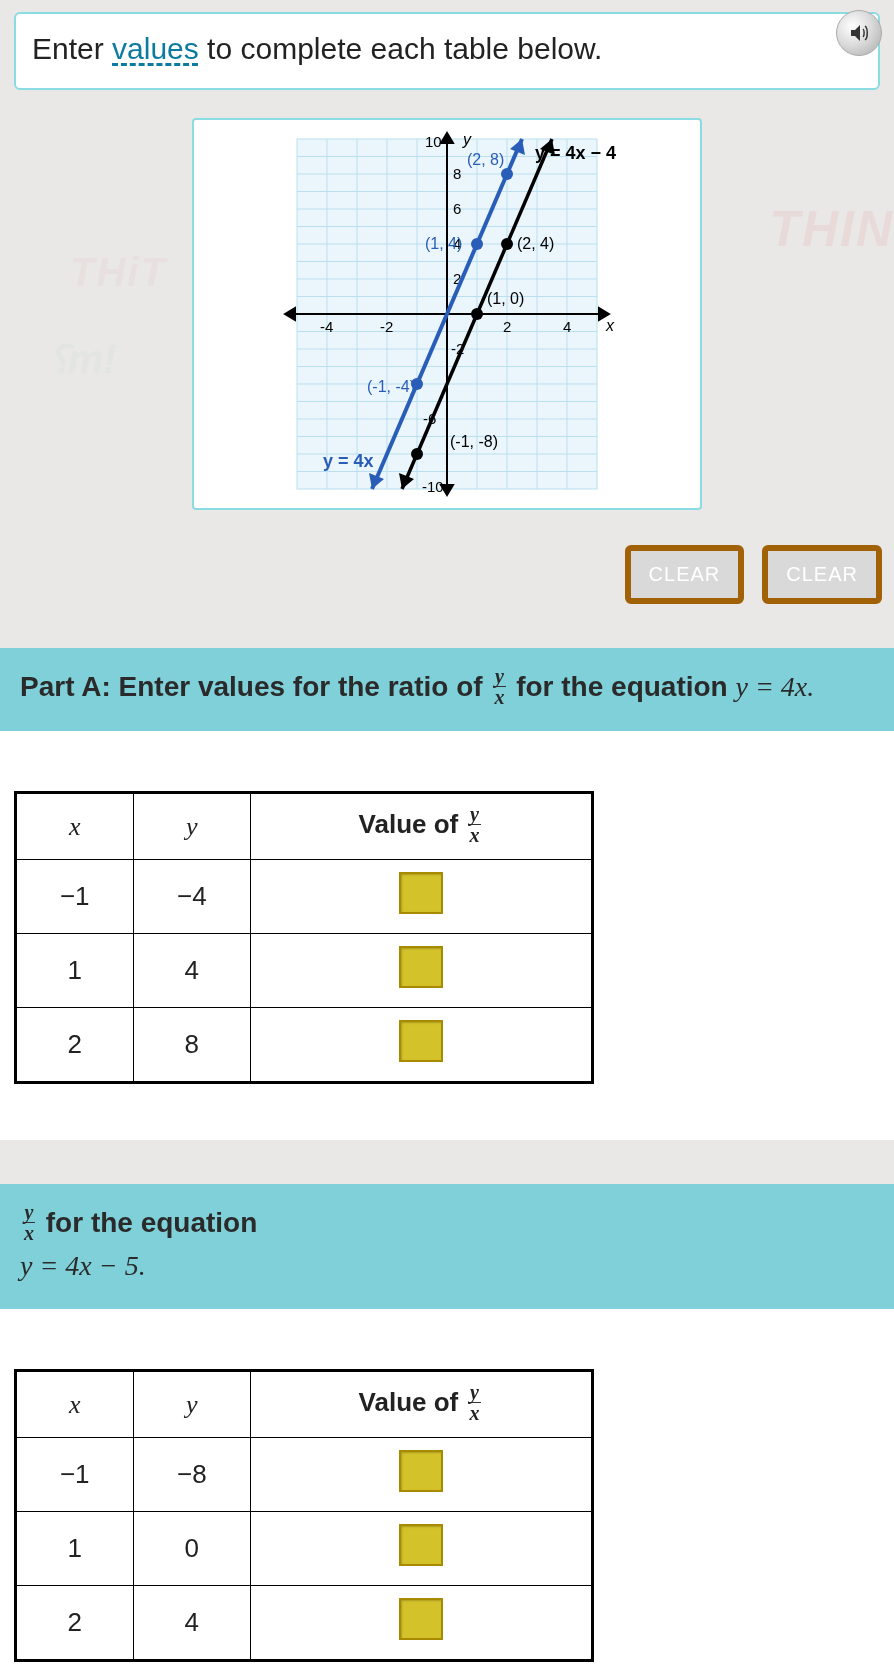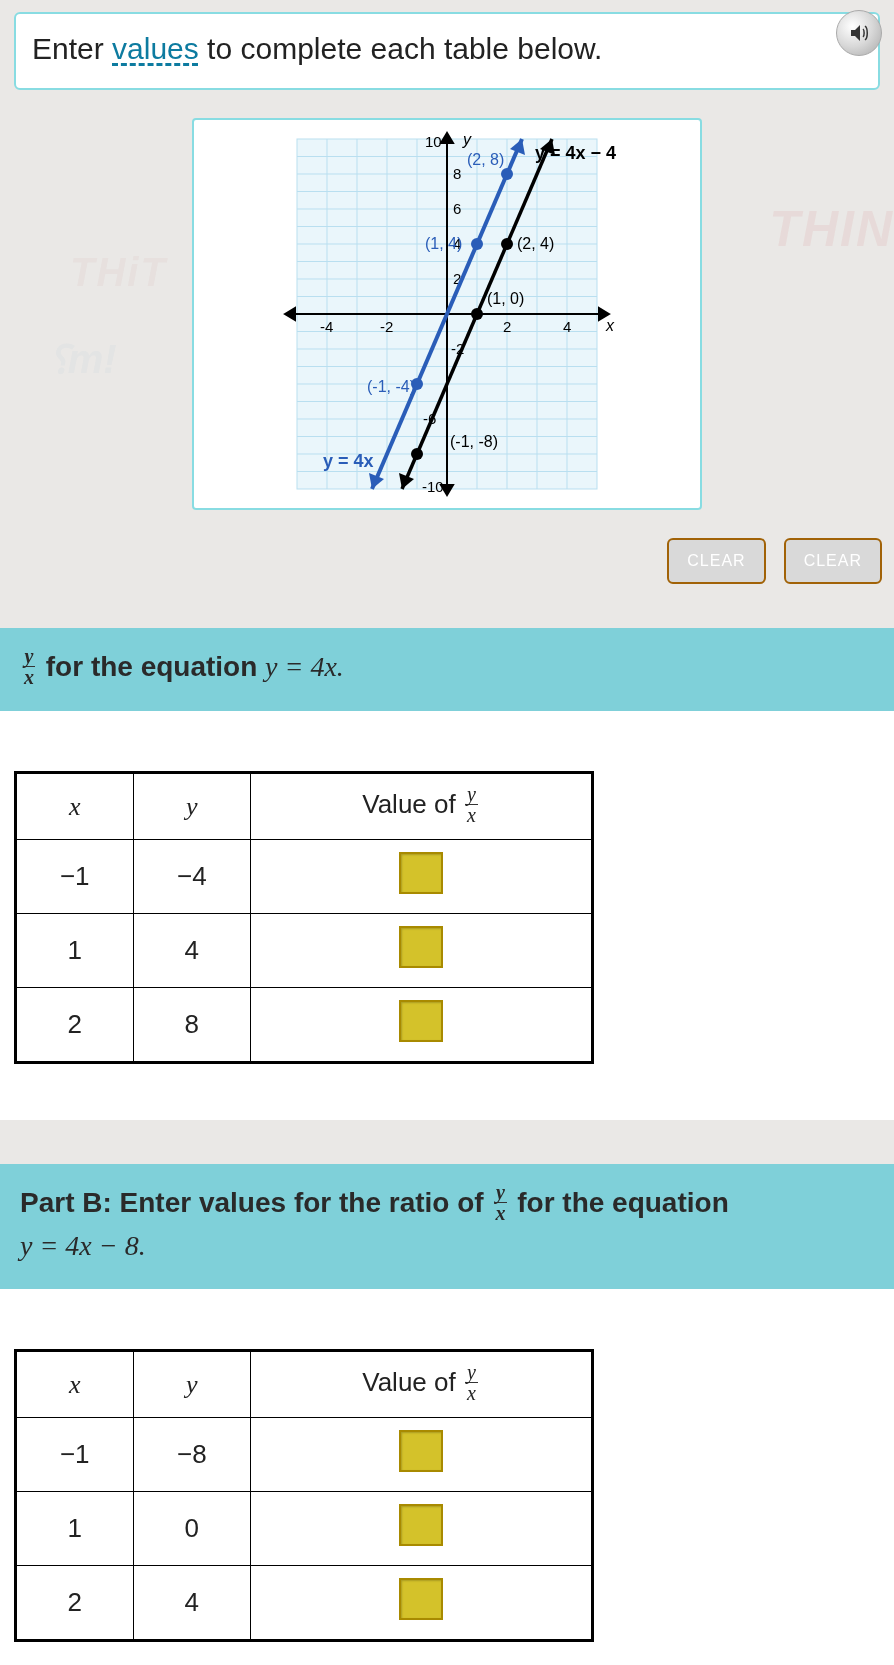--- a/index.html
+++ b/index.html
@@ -64,28 +64,29 @@
   .graph-card svg { display: block; }
 
   .btn-row {
     display: flex;
     gap: 18px;
     justify-content: flex-end;
     padding: 28px 12px 0 0;
   }
   .btn {
     background: #d9d9d9;
-    border: 2px solid #a16207;
+    border: 6px solid #a16207;
     border-radius: 6px;
     padding: 12px 18px;
-    font-size: 16px;
+    font-size: 20px;
     font-weight: 500;
     color: #fff;
     letter-spacing: 1px;
     cursor: pointer;
+    margin-top: 7px;
   }
 
   .part-header {
     margin-top: 44px;
     background: #7fd0d9;
     padding: 18px 20px 22px 20px;
     font-size: 28px;
     font-weight: bold;
     color: #2a2a2a;
     line-height: 1.5;
@@ -122,21 +123,21 @@
     font-size: 26px;
     padding: 12px 8px;
     height: 58px;
   }
   table.ratiotab th.xy {
     width: 110px;
     font-family: 'Times New Roman', serif;
     font-style: italic;
     font-weight: normal;
   }
-  th.val-hdr { width: 320px; font-weight: normal; font-size: 26px; }
+  th.val-hdr { width: 320px; font-weight: bold; font-size: 26px; }
   table.ratiotab td.xy {
     font-family: Arial, sans-serif;
   }
   .input-box {
     width: 44px;
     height: 42px;
     border: 2px solid #a88a00;
     background: #d4c22a;
     display: inline-block;
     box-shadow: inset 1px 1px 2px rgba(0,0,0,0.2);
@@ -254,20 +255,21 @@
     <text x="116" y="338" font-size="18" font-weight="bold" fill="#2a5db8">y = 4x</text>
   </svg>
 </div>
 
 <div class="btn-row">
   <button class="btn">CLEAR</button>
   <button class="btn">CLEAR</button>
 </div>
 
 <div class="part-header">
+  <span>Part A: Enter values for the ratio of </span>
   <span class="frac">
       <span class="num">y</span>
       <span class="den">x</span>
     </span>
   <span> for the equation </span>
   <span class="it">y = 4x.</span>
 </div>
 <div class="part-body">
   <table class="ratiotab">
     <tbody>
@@ -295,27 +297,26 @@
     <tr>
       <td class="xy">2</td>
       <td class="xy">8</td>
       <td><span class="input-box"></span></td>
     </tr>
   </tbody>
     </table>
 </div>
 
 <div class="part-header">
-  <span>Part B: Enter values for the ratio of </span>
   <span class="frac">
       <span class="num">y</span>
       <span class="den">x</span>
     </span>
   <span> for the equation</span><br>
-  <span class="it">y = 4x − 8.</span>
+  <span class="it">y = 4x − 5.</span>
 </div>
 <div class="part-body" style="padding-bottom:32px;">
   <table class="ratiotab">
     <tbody>
         <tr>
       <th class="xy">x</th>
       <th class="xy">y</th>
       <th class="val-hdr">
         <span>Value of </span>
         <span class="frac">

